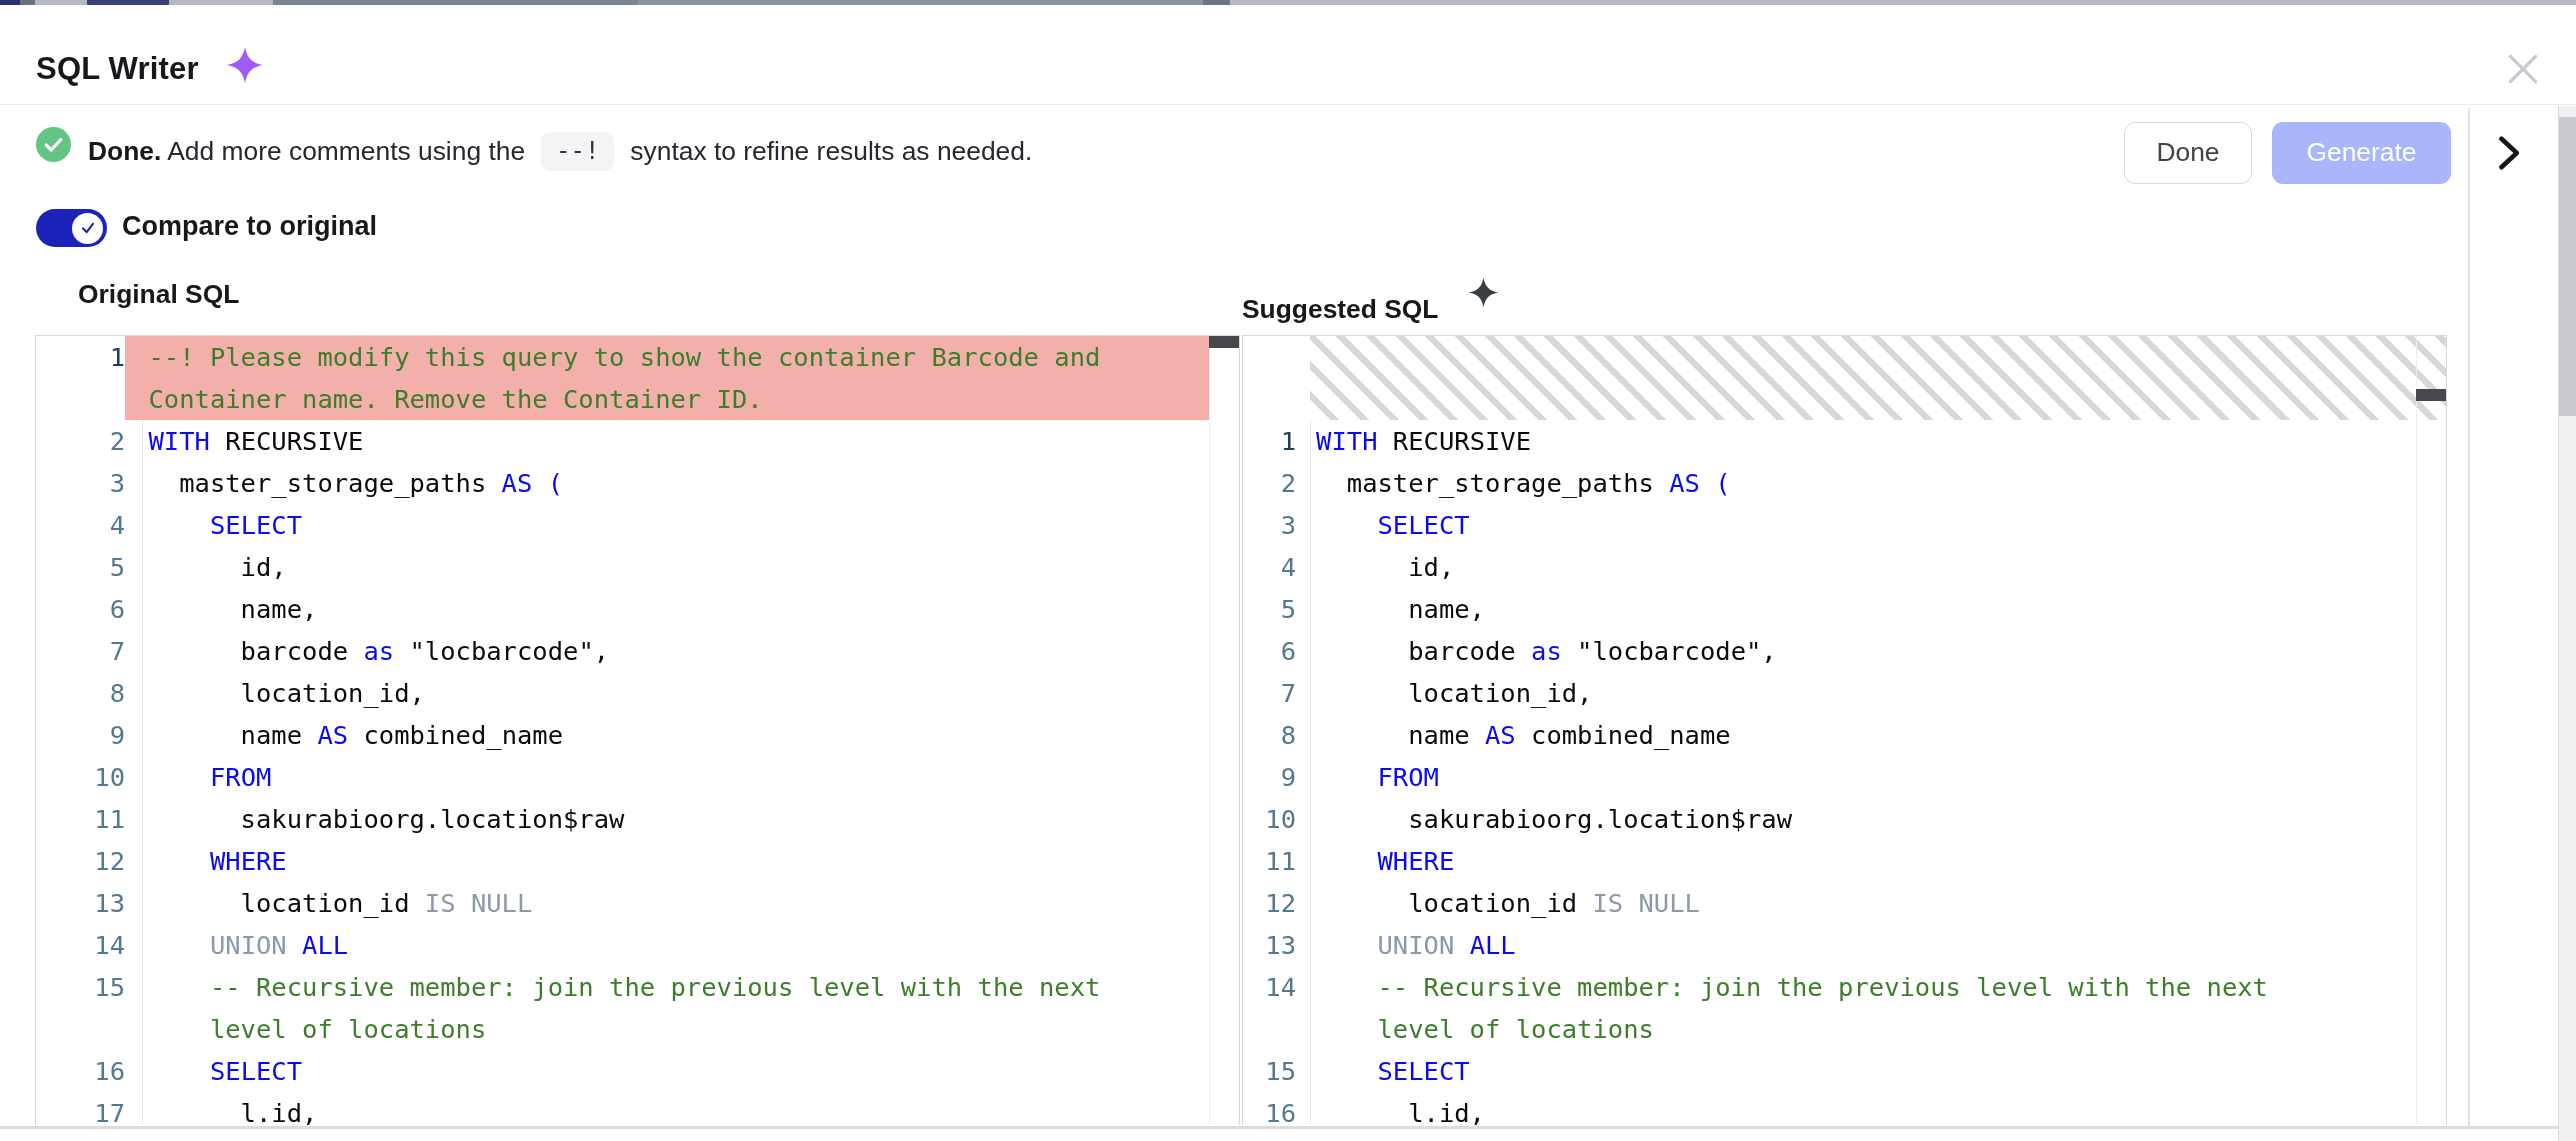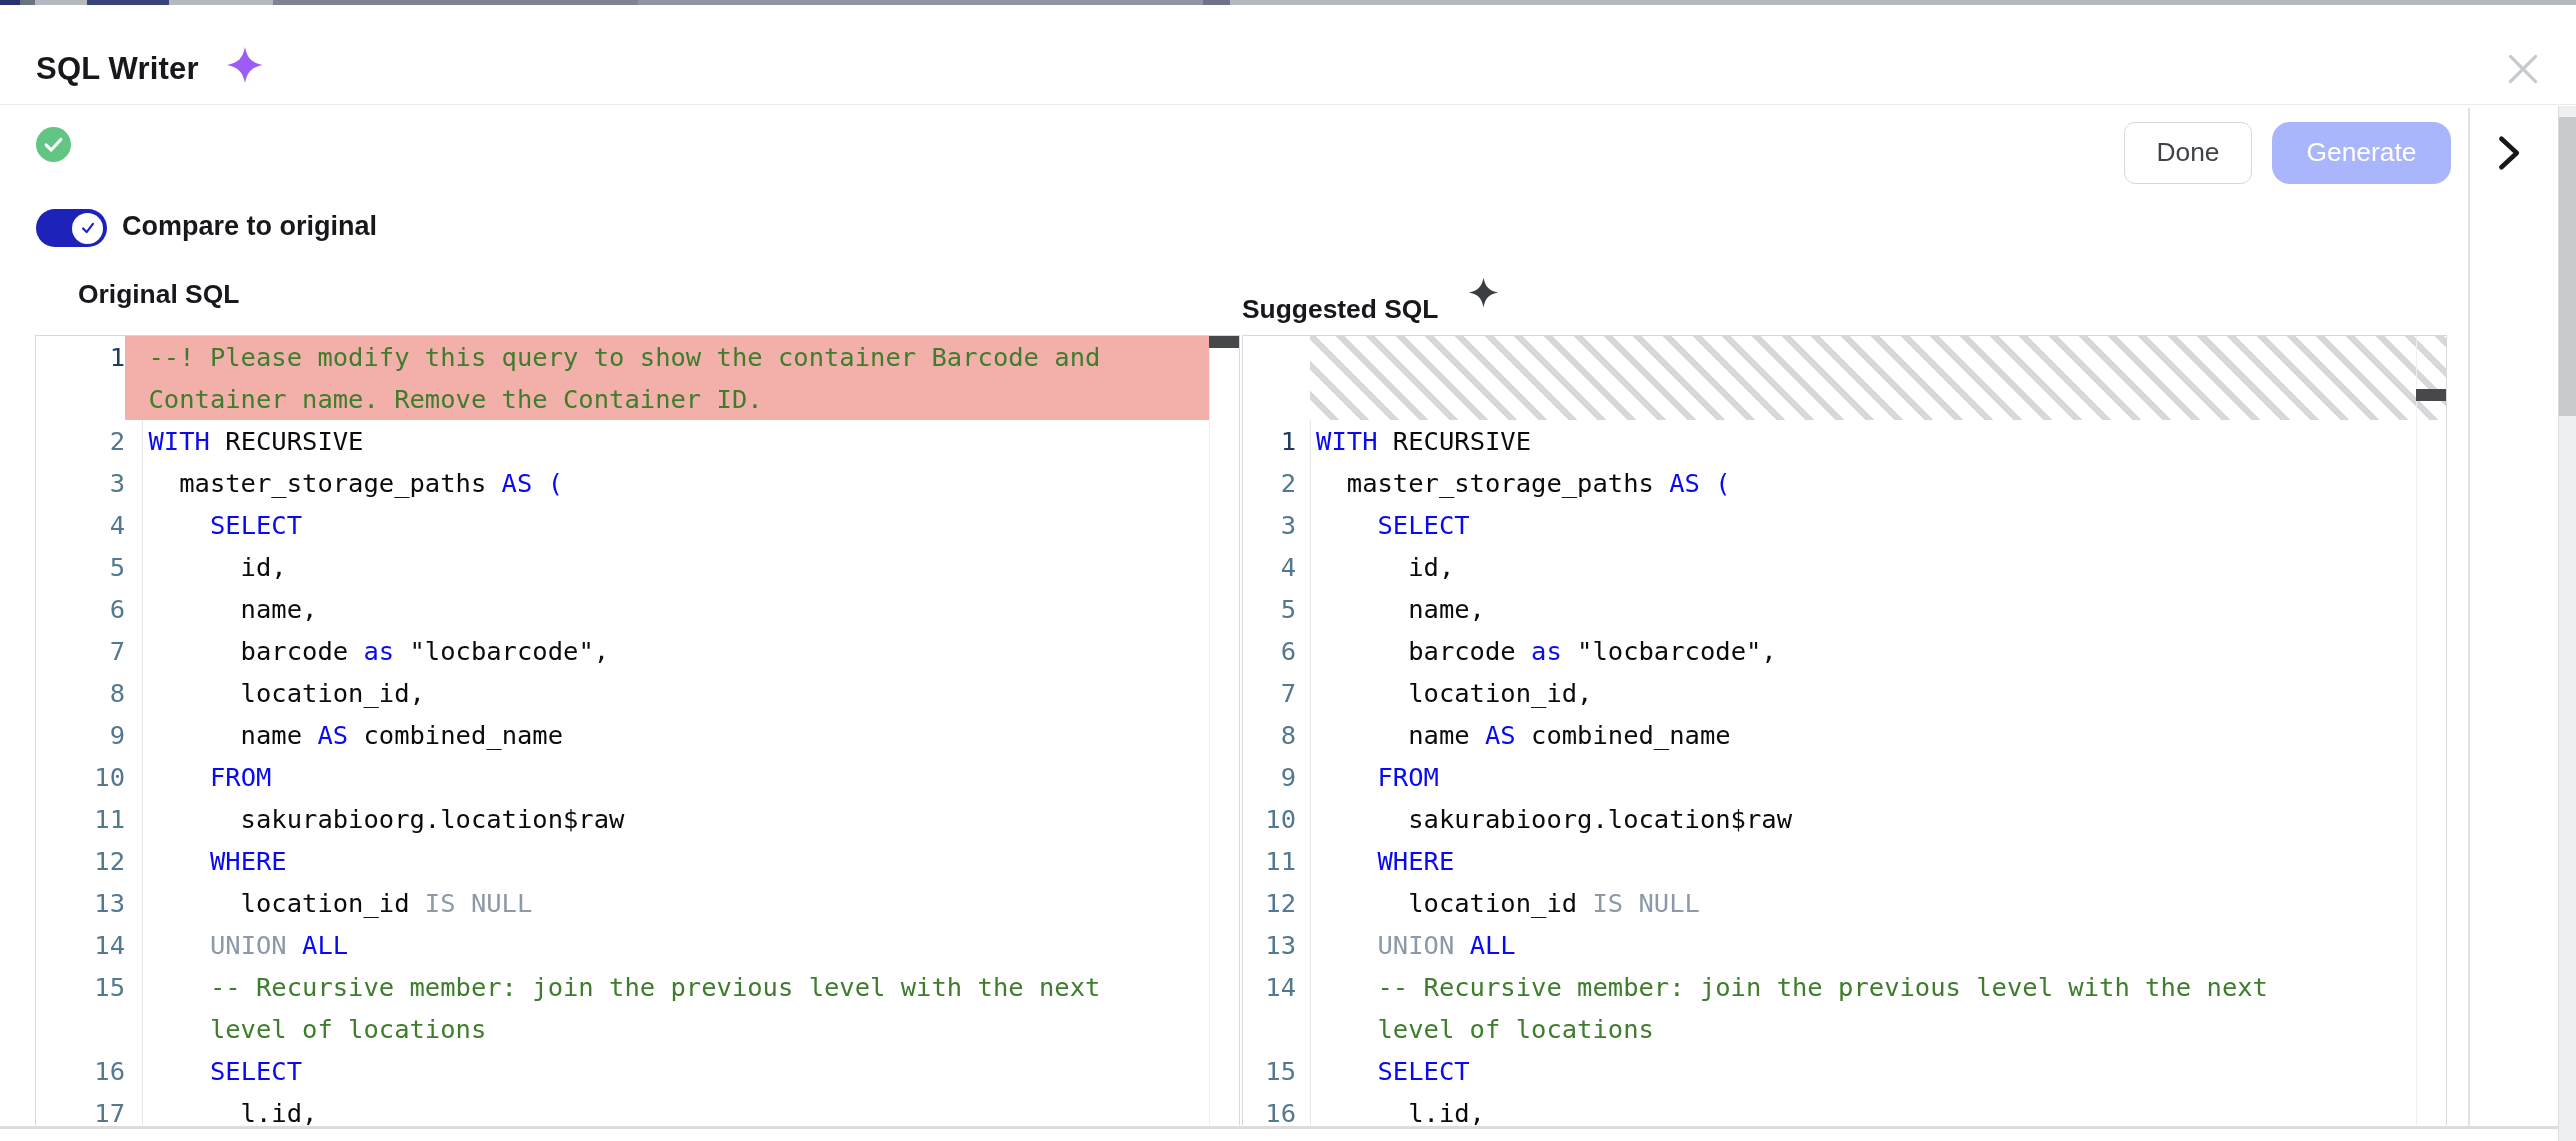--- a/index.html
+++ b/index.html
@@ -23,21 +23,21 @@
   .check-badge { position:absolute; left:36px; top:21px; width:35px; height:35px; }
   .status-text { position:absolute; left:88px; top:0; height:91px; display:flex; align-items:center;
                  font-size:26.4px; color:#26282e; white-space:pre; }
   .status-text b { color:#17181c; font-weight:bold; }
   .code-chip { display:inline-block; margin:0 9px; padding:4.6px 14.6px 6.4px 14.6px; background:#f4f4f6;
                border-radius:9px; font-family:"DejaVu Sans Mono", monospace; font-size:24px; color:#33363b; }
   .undo-btn { position:absolute; left:2124px; top:15.5px; width:128px; height:62px; background:#fff;
               border:1.8px solid #d9d9dc; border-radius:11px; font-size:26.4px; color:#3f4247;
               font-family:"Liberation Sans", sans-serif; cursor:pointer; }
   .generate-btn { position:absolute; left:2272px; top:15.5px; width:179px; height:62px; background:#a9b6fb;
-                  border:none; border-radius:18px; font-size:26.4px; color:#ffffff;
+                  border:none; border-radius:11px; font-size:26.4px; color:#ffffff;
                   font-family:"Liberation Sans", sans-serif; cursor:default; }
 
   
   .toggle-row { position:absolute; left:0; top:202px; width:1276px; height:53px; }
   .toggle { position:absolute; left:36px; top:7.3px; width:71px; height:38px; border-radius:19px;
             background:#1c22ba; cursor:pointer; }
   .knob { position:absolute; right:3.6px; top:3.6px; width:31px; height:31px; border-radius:50%; background:#fff;
           display:flex; align-items:center; justify-content:center; }
   .toggle-label { position:absolute; left:122px; top:9px; font-size:27px; font-weight:bold; color:#17181c; }
 
@@ -115,20 +115,21 @@
         <line x1="34" y1="6" x2="6" y2="34" stroke="#c6c9ce" stroke-width="3.5" stroke-linecap="round"></line>
       </svg>
     </button>
   </div>
 
   <div class="status-row">
     <svg class="check-badge" viewBox="0 0 38 38">
       <circle cx="19" cy="19" r="19" fill="#63c584"></circle>
       <path d="M11 19.5 L16.5 25 L27 13.5" fill="none" stroke="#ffffff" stroke-width="3.4" stroke-linecap="round" stroke-linejoin="round"></path>
     </svg>
+    <div class="status-text"><b>Done.</b><span> Add more comments using the </span><span class="code-chip">--!</span><span> syntax to refine results as needed.</span></div>
     <button class="undo-btn">Done</button>
     <button class="generate-btn">Generate</button>
   </div>
 
   <div class="toggle-row">
     <div class="toggle" role="switch" aria-checked="true">
       <div class="knob">
         <svg width="18" height="18" viewBox="0 0 20 20">
           <path d="M4.5 10.5 L8.5 14.5 L15.5 5.5" fill="none" stroke="#1c22ba" stroke-width="2.4" stroke-linecap="round" stroke-linejoin="round"></path>
         </svg>

